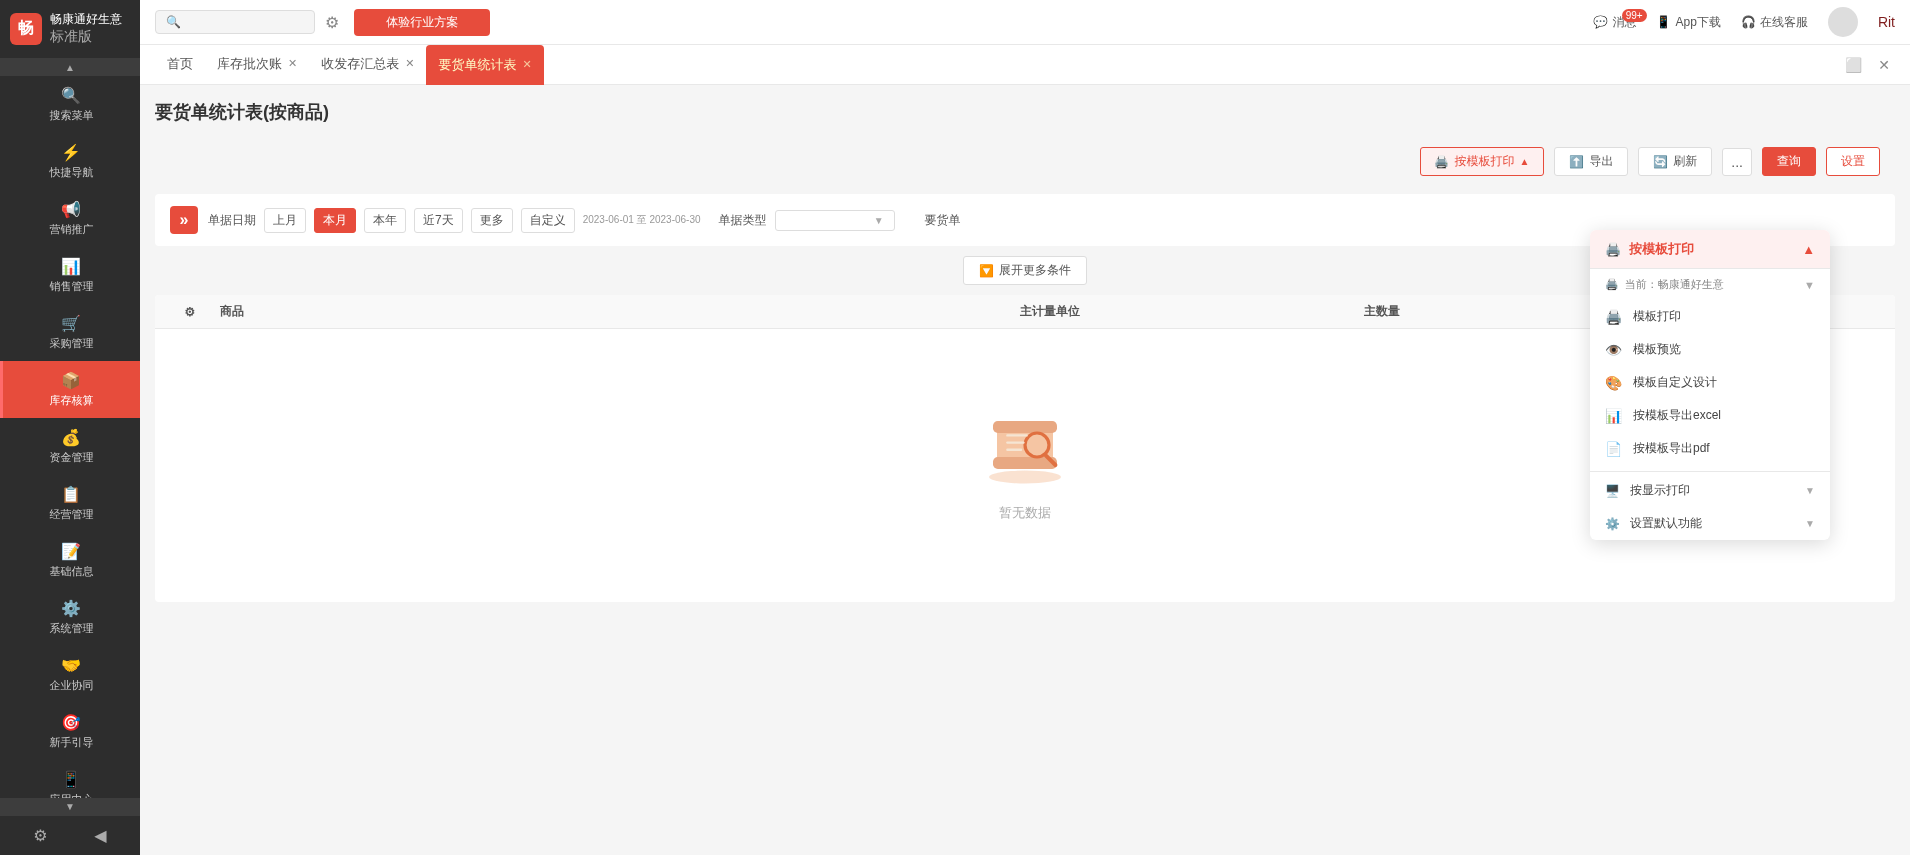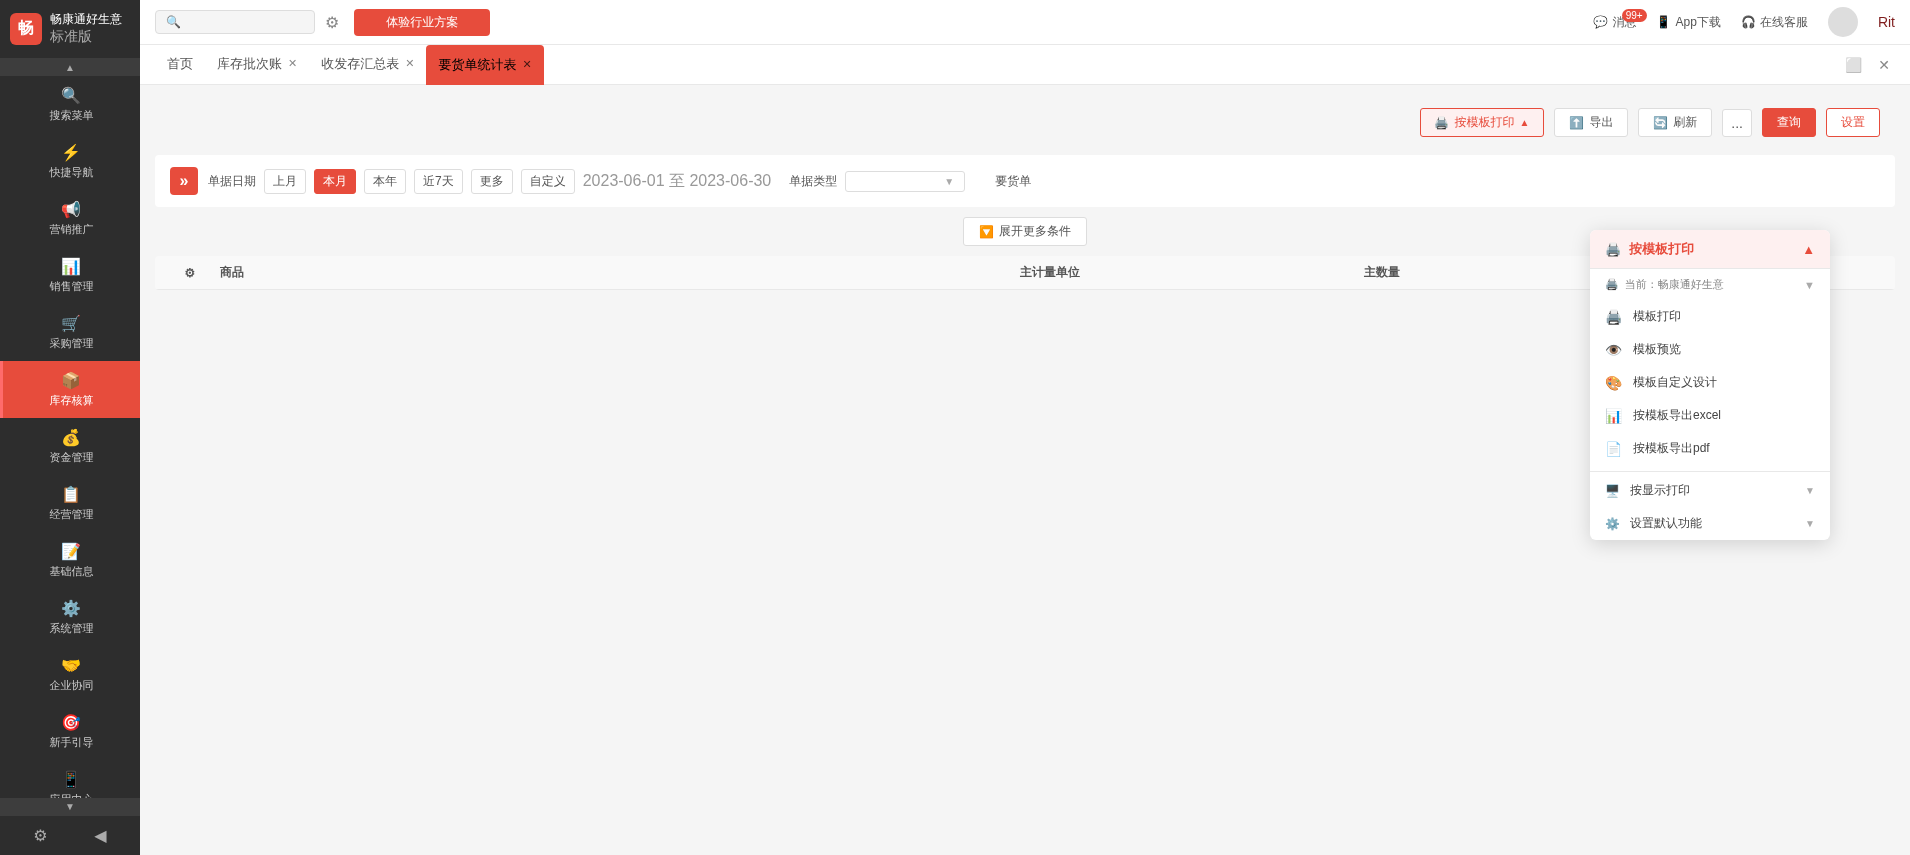--- a/index.html
+++ b/index.html
@@ -176,21 +176,21 @@
       padding: 0 12px;
       height: 40px;
       font-size: 13px;
       color: #555;
       cursor: pointer;
       border-bottom: 2px solid transparent;
       white-space: nowrap;
     }
     .tab-item.active {
       background: #e74c3c;
-      color: #000000;
+      color: #fef9c3;
       border-radius: 4px 4px 0 0;
       border-bottom: none;
       margin-bottom: 0;
     }
     .tab-close {
       margin-left: 6px;
       font-size: 11px;
       opacity: 0.7;
     }
     .tabs-bar-right {
@@ -265,21 +265,21 @@
       cursor: pointer;
       background: white;
       color: #555;
     }
     .date-btn.active {
       background: #e74c3c;
       color: white;
       border-color: #e74c3c;
     }
     .date-range {
-      font-size: 16px;
+      font-size: 10px;
       color: #999;
     }
 
     .filter-select {
       display: flex;
       align-items: center;
       border: 1px solid #ddd;
       border-radius: 3px;
       padding: 4px 10px;
       background: white;
@@ -568,20 +568,21 @@
       <span>要货单统计表</span>
       <span class="tab-close">✕</span>
     </div>
     <div class="tabs-bar-right">
       <span class="tab-window-btn">⬜</span>
       <span class="tab-window-btn">✕</span>
     </div>
   </div>
 
   <div class="page-content">
+    <div class="page-title">要货单统计表(按商品)</div>
 
     <div class="action-bar">
       <button class="action-btn" style="color:#e74c3c; border-color:#e74c3c; background:#fef0f0;">
         <span>🖨️</span>
         <span>按模板打印</span>
         <span style="font-size:10px;">▲</span>
       </button>
       <button class="action-btn">
         <span>⬆️</span>
         <span>导出</span>
@@ -636,20 +637,37 @@
       <div class="table-header-bar">
         <div class="col col-settings">
           <span>⚙</span>
         </div>
         <div class="col col-product">商品</div>
         <div class="col col-unit">主计量单位</div>
         <div class="col col-qty">主数量</div>
         <div class="col col-amount">零售金额</div>
       </div>
 
+      <div class="empty-state">
+        <svg class="empty-icon-svg" viewBox="0 0 120 100">
+          <ellipse cx="60" cy="85" rx="45" ry="8" fill="#f5c5a3" opacity="0.5"></ellipse>
+
+          <rect x="25" y="20" width="70" height="55" rx="8" fill="#f5c5a3"></rect>
+          <rect x="20" y="15" width="80" height="15" rx="6" fill="#e8a882"></rect>
+          <rect x="20" y="60" width="80" height="15" rx="6" fill="#e8a882"></rect>
+
+          <circle cx="75" cy="45" r="15" fill="none" stroke="#e07040" stroke-width="4"></circle>
+          <line x1="85" y1="57" x2="98" y2="70" stroke="#e07040" stroke-width="5" stroke-linecap="round"></line>
+
+          <line x1="38" y1="33" x2="62" y2="33" stroke="#f5e5d3" stroke-width="3" stroke-linecap="round"></line>
+          <line x1="38" y1="42" x2="58" y2="42" stroke="#f5e5d3" stroke-width="3" stroke-linecap="round"></line>
+          <line x1="38" y1="51" x2="55" y2="51" stroke="#f5e5d3" stroke-width="3" stroke-linecap="round"></line>
+        </svg>
+        <span>暂无数据</span>
+      </div>
     </div>
 
     <div class="print-dropdown">
       <div class="dropdown-header">
         <div class="dropdown-header-left">
           <span>🖨️</span>
           <span>按模板打印</span>
         </div>
         <span style="cursor:pointer;">▲</span>
       </div>

